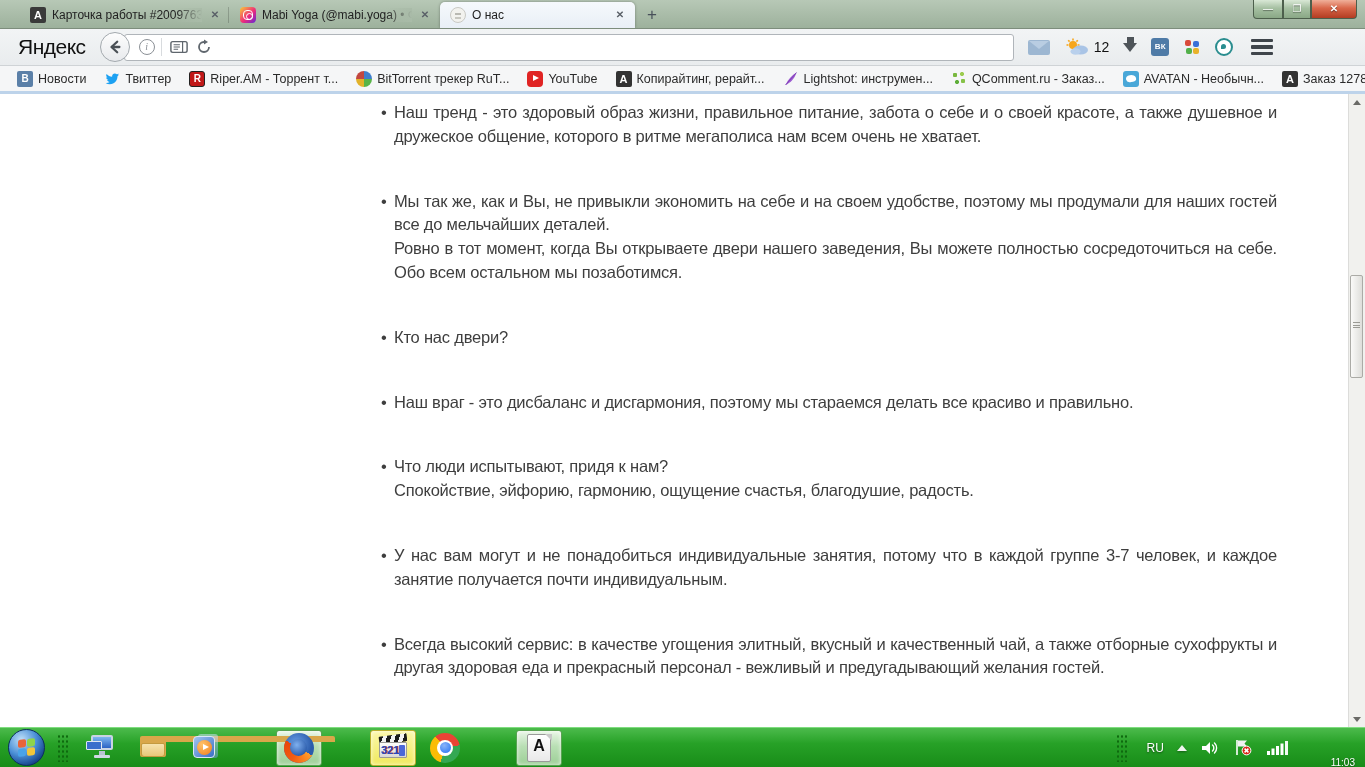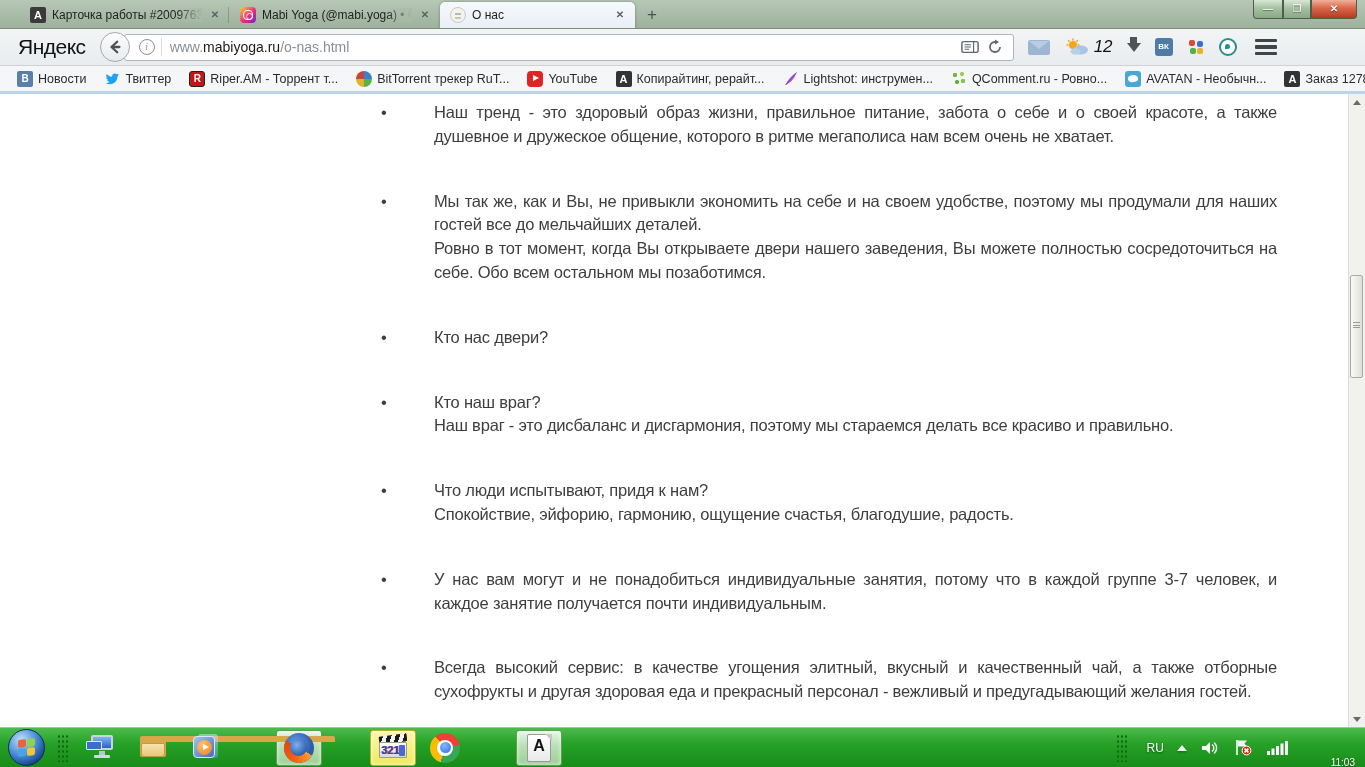--- a/index.html
+++ b/index.html
@@ -40,21 +40,21 @@
   .urlbar { flex:0 0 890px; height:27px; background:#fff; border:1px solid #b0b5ba; border-radius:3px; display:flex; align-items:center; padding:0 6px; font-size:14px; }
   .info-icon { width:16px; height:16px; border:1px solid #8b9096; border-radius:50%; color:#8b9096; font-size:10px; font-style:italic; font-family:"Liberation Serif",serif; text-align:center; line-height:14px; margin:0 6px 0 8px; }
   .url-sep { width:1px; height:18px; background:#d8dbde; margin-right:8px; }
   .url-text { flex:1; white-space:nowrap; overflow:hidden; color:#8a8f94; }
   .url-text .domain { color:#1b1b1b; }
   .reader-icon { width:18px; height:14px; margin-right:8px; }
   .refresh-icon { width:16px; height:16px; margin-right:4px; }
   .nav-icons { display:flex; align-items:center; gap:14px; margin-left:14px; }
   .envelope { width:22px; height:15px; background:#9db7d2; border-radius:2px; position:relative; }
   .envelope::before { content:""; position:absolute; left:1px; top:1px; border-left:10px solid transparent; border-right:10px solid transparent; border-top:8px solid #b9cde2; }
-  .weather { display:flex; align-items:center; gap:4px; font-size:17px; color:#111;font-style:italic; }
+  .weather { display:flex; align-items:center; gap:4px; font-size:14px; color:#111; }
   .dl-arrow { width:0; height:0; border-left:7px solid transparent; border-right:7px solid transparent; border-top:9px solid #4e5459; position:relative; }
   .dl-arrow::before { content:""; position:absolute; left:-3.5px; top:-15px; width:7px; height:7px; background:#4e5459; }
   .vk-badge { width:18px; height:18px; background:#4f7ba7; border-radius:3px; color:#fff; font-size:8px; font-weight:bold; text-align:center; line-height:18px; }
   .pix-icon { width:18px; height:18px; position:relative; }
   .pix-icon i { position:absolute; width:6px; height:6px; border-radius:2px; }
   .drop-icon { width:18px; height:18px; border:2.5px solid #2a8d8f; border-radius:50%; position:relative; background:#fff; }
   .drop-icon::after { content:""; position:absolute; left:4px; top:4px; width:5px; height:5px; background:#2a8d8f; border-radius:50% 50% 50% 0; }
   .menu-btn { display:flex; flex-direction:column; gap:3px; margin-left:4px; }
   .menu-btn i { width:22px; height:3.5px; background:#3f454b; border-radius:1px; }
 
@@ -74,21 +74,21 @@
   .bi-avatan { background:#49a7d8; border-radius:3px; }
   .bi-avatan::after { content:""; position:absolute; left:3px; top:4px; width:10px; height:7px; background:#fff; border-radius:50% 60% 40% 50%; transform:rotate(-12deg); }
   .content-top-line { height:3px; background:#bdd3ea; }
 
   
   .content { height:633px; background:#fff; position:relative; overflow:hidden; }
   .page-inner { margin-left:381px; width:896px; padding-top:7px; }
   ul.points { list-style:none; }
   ul.points li { position:relative; padding-left:13px; margin-bottom:41px; font-size:16.5px; line-height:23.8px; color:#3e3e3e; letter-spacing:-0.2px; }
   ul.points li .dot { position:absolute; left:0; top:0; color:#3e3e3e; }
-  ul.points li .part { text-align:justify;margin-left:40px; }
+  ul.points li .part { text-align:justify; }
 
   
   .scrollbar { position:absolute; top:0; right:0; width:17px; height:633px; background:#f1f1ee; border-left:1px solid #dcdcda; }
   .sb-btn { height:16px; display:flex; align-items:center; justify-content:center; }
   .sb-btn.down { position:absolute; bottom:0; left:0; right:0; }
   .sb-tri-up { width:0; height:0; border-left:4px solid transparent; border-right:4px solid transparent; border-bottom:5px solid #6a6a66; }
   .sb-tri-down { width:0; height:0; border-left:4px solid transparent; border-right:4px solid transparent; border-top:5px solid #6a6a66; }
   .sb-thumb { position:absolute; left:1px; width:13px; top:181px; height:103px; background:linear-gradient(90deg,#fafaf8,#dededa); border:1px solid #ababa6; border-radius:2px; }
   .sb-grip { position:absolute; left:2px; right:2px; top:46px; display:flex; flex-direction:column; gap:1.5px; }
   .sb-grip i { height:1px; background:#9a9a94; }
@@ -176,21 +176,20 @@
     <span class="yandex-logo">Яндекс</span>
     <div class="back-btn">
       <svg class="back-arrow" viewBox="0 0 16 16">
           <path d="M10.5 2 L4 8 L10.5 14" stroke="#4a5056" stroke-width="2.6" fill="none" stroke-linecap="round" stroke-linejoin="round"></path>
           <path d="M4.5 8 L13 8" stroke="#4a5056" stroke-width="2.6" stroke-linecap="round"></path>
         </svg>
     </div>
     <div class="urlbar">
       <span class="info-icon">i</span>
       <span class="url-sep"></span>
-      <span class="url-text"><span>www.</span><span class="domain">mabiyoga.ru</span><span>/o-nas.html</span></span>
       <svg class="reader-icon" viewBox="0 0 20 14">
           <rect x="1" y="1" width="18" height="12" rx="2" fill="none" stroke="#5f666d" stroke-width="1.6"></rect>
           <path d="M4 4.5 h7 M4 7 h7 M4 9.5 h5" stroke="#5f666d" stroke-width="1.3"></path>
           <path d="M14 1 v12" stroke="#5f666d" stroke-width="1.3"></path>
         </svg>
       <svg class="refresh-icon" viewBox="0 0 16 16">
           <path d="M13 8 A5 5 0 1 1 8 3" fill="none" stroke="#5f666d" stroke-width="1.8"></path>
           <path d="M8 0.5 L12 3 L8 5.5 Z" fill="#5f666d"></path>
         </svg>
     </div>
@@ -259,21 +258,21 @@
       </span>
     <span class="bm">
         <span class="bm-icon bi-lightshot"><svg width="16" height="16" viewBox="0 0 16 16">
             <path d="M13.5 1.5 C9 4 5 8.5 2.5 14 C7 12 11.5 8 13.5 1.5z" fill="#9b59d0"></path>
             <path d="M13.5 1.5 L2.5 14" stroke="#7a3bb0" stroke-width="0.8"></path>
           </svg></span>
         <span>Lightshot: инструмен...</span>
       </span>
     <span class="bm">
         <span class="bm-icon bi-qcomment"></span>
-        <span>QComment.ru - Ровно...</span>
+        <span>QComment.ru - Заказ...</span>
       </span>
     <span class="bm">
         <span class="bm-icon bi-avatan"></span>
         <span>AVATAN - Необычн...</span>
       </span>
     <span class="bm">
         <span class="bm-icon bi-advego">A</span>
         <span>Заказ 12784796 / 190....</span>
       </span>
 
@@ -291,21 +290,20 @@
             <span class="dot">•</span>
           <div class="part">Мы так же, как и Вы, не привыкли экономить на себе и на своем удобстве, поэтому мы продумали для наших гостей все до мельчайших деталей.</div>
           <div class="part">Ровно в тот момент, когда Вы открываете двери нашего заведения, Вы можете полностью сосредоточиться на себе. Обо всем остальном мы позаботимся.</div>
         </li>
         <li>
             <span class="dot">•</span>
           <div class="part">Кто нас двери?</div>
         </li>
         <li>
             <span class="dot">•</span>
-          <div class="part">Кто наш враг?</div>
           <div class="part">Наш враг - это дисбаланс и дисгармония, поэтому мы стараемся делать все красиво и правильно.</div>
         </li>
         <li>
             <span class="dot">•</span>
           <div class="part">Что люди испытывают, придя к нам?</div>
           <div class="part">Спокойствие, эйфорию, гармонию, ощущение счастья, благодушие, радость.</div>
         </li>
         <li>
             <span class="dot">•</span>
           <div class="part">У нас вам могут и не понадобиться индивидуальные занятия, потому что в каждой группе 3-7 человек, и каждое занятие получается почти индивидуальным.</div>

